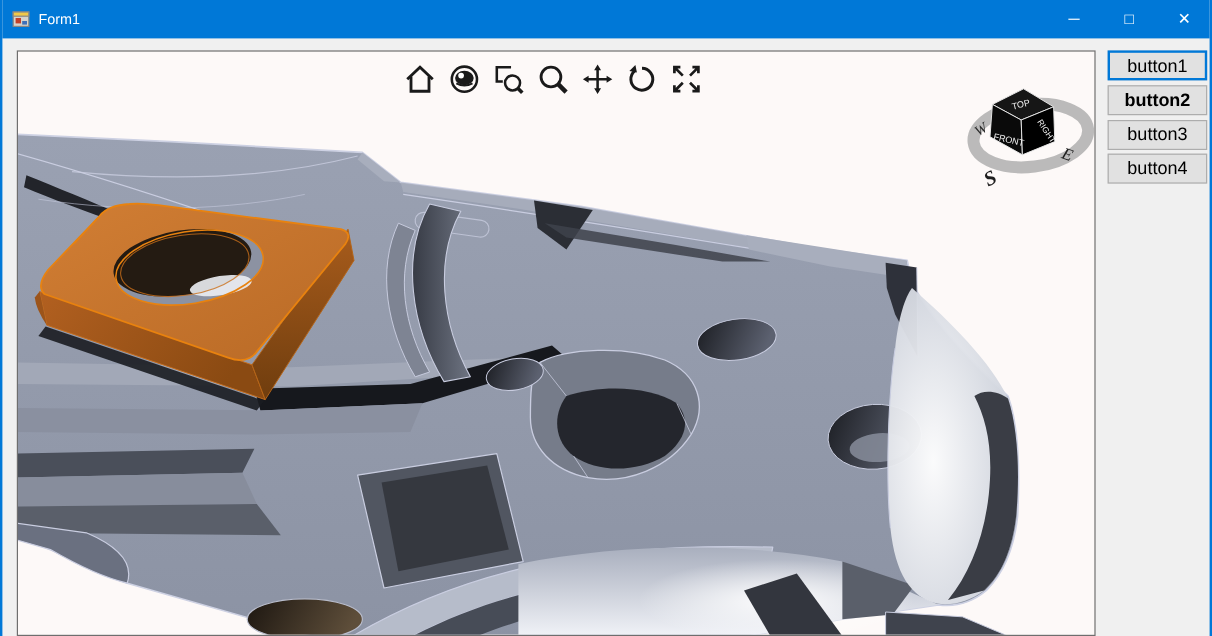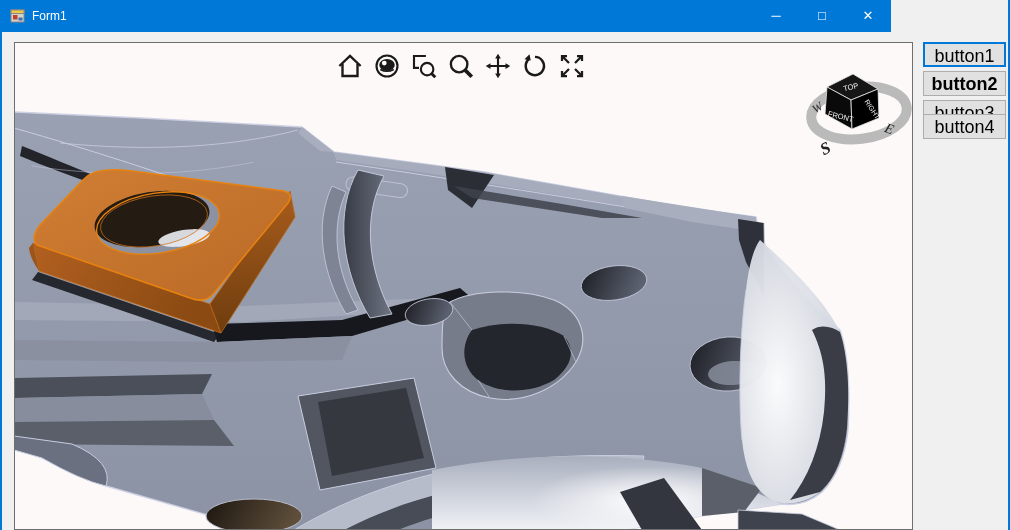--- a/index.html
+++ b/index.html
@@ -1,32 +1,32 @@
 <!DOCTYPE html>
 <html><head>
 <meta charset="utf-8">
 <style>
   html,body{margin:0;padding:0;background:#444;font-family:"Liberation Sans",sans-serif;}
   .form{position:relative;width:1010px;height:530px;background:#F0F0F0;overflow:hidden;
         border-left:2px solid #0078D7;border-right:2px solid #0078D7;box-sizing:border-box;}
-  .titlebar{position:absolute;left:-2px;top:0;width:891px;height:32px;background:#0078D7;
+  .titlebar{position:absolute;left:-2px;top:0;width:1010px;height:32px;background:#0078D7;
             display:flex;align-items:center;color:#fff;}
   .appicon{width:16px;height:16px;margin:0 6px 0 10px;}
   .title-text{font-size:12px;color:#fff;}
   .wincontrols{position:absolute;right:0;top:0;height:32px;display:flex;}
   .winbtn{width:46px;height:32px;display:flex;align-items:center;justify-content:center;
           color:#fff;font-size:13px;line-height:32px;}
   .viewport{position:absolute;left:12px;top:42px;width:899px;height:488px;background:#FDF9F8;
             border:1px solid #6E6E6E;box-sizing:border-box;overflow:hidden;}
   .model-svg{position:absolute;left:0;top:0;}
   .vtoolbar{position:absolute;left:320px;top:8px;display:flex;gap:7px;}
   .vtb-icon{width:30px;height:30px;display:block;cursor:pointer;}
   .viewcube{position:absolute;left:788px;top:22px;width:112px;height:102px;}
   .sidebtn{position:absolute;left:921px;width:83px;height:25px;background:#E1E1E1;
-           border:1px solid #ADADAD;font-size:18px;color:#000;text-align:center;
+           border:1px solid #ADADAD;font-size:15px;color:#000;text-align:center;
            line-height:22px;box-sizing:border-box;font-family:"Liberation Sans",sans-serif;cursor:default;}
   .sidebtn.focused{border:2px solid #0078D7;}
 </style>
 </head>
 <body>
 
 <div class="form">
 
   <div class="titlebar">
     <svg class="appicon" viewBox="0 0 16 16">
@@ -224,15 +224,15 @@
       <text x="25" y="53" font-size="7.5" fill="#FFFFFF" opacity="0.95" transform="rotate(13 33 50)">FRONT</text>
       <text x="56" y="38" font-size="7" fill="#FFFFFF" opacity="0.95" transform="rotate(57 60 42)">RIGHT</text>
       <text x="17" y="88" font-size="17" font-style="italic" font-weight="bold" font-family="Liberation Serif, serif" fill="#1E1E1E" transform="rotate(-28 24 82)">S</text>
       <text x="82" y="68" font-size="14" font-style="italic" font-family="Liberation Serif, serif" fill="#1E1E1E" transform="rotate(20 86 64)">E</text>
     </svg>
   </div>
 
   <button class="sidebtn focused" style="top:42px;">button1</button>
   <button class="sidebtn" style="top:71px;font-weight:bold;">button2</button>
   <button class="sidebtn" style="top:100px;">button3</button>
-  <button class="sidebtn" style="top:114px;text-align:center;">button4</button>
+  <button class="sidebtn" style="top:128px;text-align:center;">button4</button>
 
 </div>
 
 </body></html>

